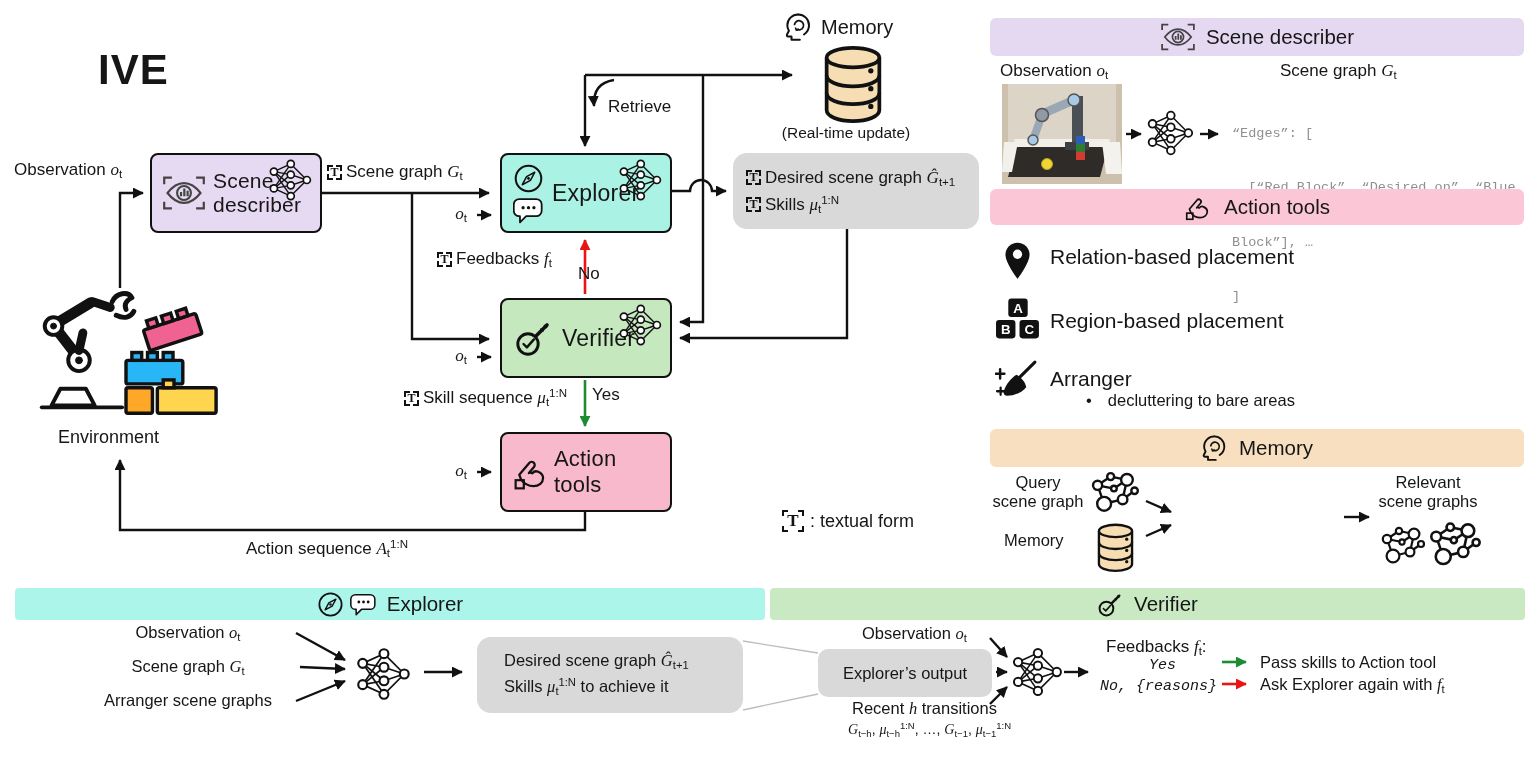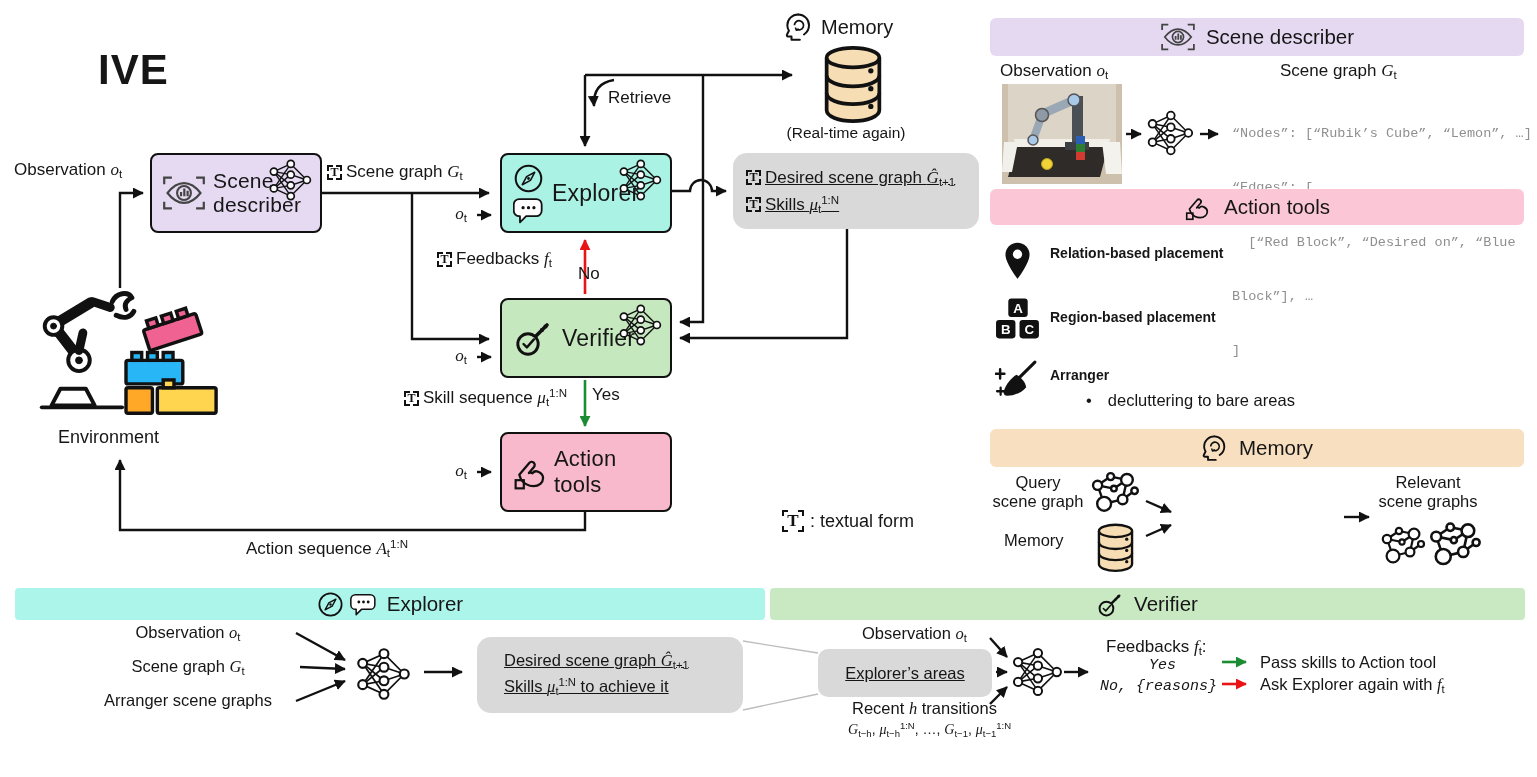--- a/index.html
+++ b/index.html
@@ -4,21 +4,21 @@
 <style>
   html,body{margin:0;padding:0;background:#fff;}
   #stage{position:relative;width:1537px;height:777px;background:#fff;overflow:hidden;
          font-family:"Liberation Sans",sans-serif;color:#161616;}
   .abs{position:absolute;}
   .box{position:absolute;border:2.5px solid #111;border-radius:8px;display:flex;align-items:center;box-sizing:border-box;}
   .box .nn-corner{position:absolute;top:2px;right:3px;}
   .box-title{font-size:23px;letter-spacing:.2px;}
   .hdr{position:absolute;border-radius:6px;display:flex;align-items:center;justify-content:center;gap:10px;box-sizing:border-box;}
   .hdr-title{font-size:20.5px;}
-  .grayround{position:absolute;background:#d9d9d9;border-radius:14px;box-sizing:border-box;text-decoration:underline;}
+  .grayround{position:absolute;background:#d9d9d9;border-radius:14px;box-sizing:border-box;}
   i{font-family:"Liberation Serif",serif;font-style:italic;}
   sub,sup{font-size:68%;line-height:0;}
   sub{vertical-align:-0.3em;}
   sup{vertical-align:0.5em;}
   .lbl{position:absolute;font-size:17px;white-space:nowrap;}
   .trow{position:absolute;display:flex;align-items:center;gap:4px;font-size:17px;white-space:nowrap;}
   .ticon{width:15px;height:15px;display:inline-block;position:relative;flex:0 0 auto;
     background:
      linear-gradient(#111,#111) 0 0/6px 2px no-repeat,
      linear-gradient(#111,#111) 0 0/2px 6px no-repeat,
@@ -27,21 +27,21 @@
      linear-gradient(#111,#111) 0 100%/6px 2px no-repeat,
      linear-gradient(#111,#111) 0 100%/2px 6px no-repeat,
      linear-gradient(#111,#111) 100% 100%/6px 2px no-repeat,
      linear-gradient(#111,#111) 100% 100%/2px 6px no-repeat;}
   .ticon::before{content:"T";position:absolute;inset:0;text-align:center;
     font:700 12px/15px "Liberation Serif",serif;color:#111;}
   .ticon.lg{width:22px;height:22px;}
   .ticon.lg::before{font:700 17px/22px "Liberation Serif",serif;}
   .code{font-family:"Liberation Mono",monospace;font-size:13.5px;line-height:1.34;color:#8f8f8f;white-space:pre;}
   .monoit{font-family:"Liberation Mono",monospace;font-style:italic;font-size:15px;}
-  .atitle{font-weight:bold;font-size:14px;white-space:nowrap;}
+  .atitle{font-weight:normal;font-size:21px;white-space:nowrap;}
   .adesc{font-size:16.5px;white-space:nowrap;}
   .adesc::before{content:"•";margin-right:16px;}
   .ctr{text-align:center;}
   .rt{text-align:center;}
   svg{display:block;}
 </style>
 </head>
 <body>
 
 <svg width="0" height="0" style="position:absolute">
@@ -328,23 +328,23 @@
 
   <div class="trow" style="left:784px;top:12px;gap:7px">
     <svg width="30" height="30">
         <use href="#head"></use>
       </svg>
     <span style="font-size:20px">Memory</span>
   </div>
   <svg class="abs" width="62" height="80" style="left:822px;top:44px">
       <use href="#db"></use>
     </svg>
-  <div class="lbl ctr" style="left:762px;top:124px;width:168px;font-size:15.5px">(Real-time again)</div>
-
-  <div class="lbl" style="left:608px;top:88px">Retrieve</div>
+  <div class="lbl ctr" style="left:762px;top:124px;width:168px;font-size:15.5px">(Real-time update)</div>
+
+  <div class="lbl" style="left:608px;top:97px">Retrieve</div>
 
   <div class="grayround" style="left:733px;top:153px;width:246px;height:76px;padding:11px 0 0 13px;font-size:17px;line-height:1.6">
     <div class="trow" style="position:static">
       <span class="ticon"></span>
       <span>Desired scene graph <i>Ĝ</i><sub>t+1</sub></span>
     </div>
     <div class="trow" style="position:static">
       <span class="ticon"></span>
       <span>Skills <i>μ</i><sub>t</sub><sup>1:N</sup></span>
     </div>
@@ -382,21 +382,20 @@
   </div>
   <div class="lbl" style="left:1000px;top:61px">Observation <i>o</i><sub>t</sub></div>
   <svg class="abs" width="120" height="100" style="left:1002px;top:84px">
       <use href="#photo"></use>
     </svg>
   <svg class="abs" width="52" height="50" style="left:1144px;top:108px">
       <use href="#nn"></use>
     </svg>
   <div class="lbl" style="left:1280px;top:61px">Scene graph <i>G</i><sub>t</sub></div>
   <div class="abs code" style="left:1232px;top:89px">
-    <div>“Nodes”: [“Rubik’s Cube”, “Lemon”, …]</div>
     <div>“Edges”: [</div>
     <div>  [“Red Block”, “Desired on”, “Blue</div>
     <div>Block”], …</div>
     <div>]</div>
   </div>
 
   <div class="hdr" style="left:990px;top:189px;width:534px;height:36px;background:#fbc7d6">
     <svg width="30" height="30">
         <use href="#hand"></use>
       </svg>
@@ -462,21 +461,21 @@
   </div>
 
   <div class="hdr" style="left:770px;top:588px;width:755px;height:32px;background:#c8e9c2;border-radius:4px">
     <svg width="27" height="27">
         <use href="#magnifier"></use>
       </svg>
     <span class="hdr-title">Verifier</span>
   </div>
   <div class="abs" style="left:862px;top:624px;font-size:16.5px">Observation <i>o</i><sub>t</sub></div>
   <div class="grayround" style="left:818px;top:649px;width:174px;height:48px;border-radius:10px;display:flex;align-items:center;justify-content:center;font-size:16.5px">
-    <span>Explorer’s areas</span>
+    <span>Explorer’s output</span>
   </div>
   <div class="abs" style="left:852px;top:699px;font-size:16.5px">Recent <i>h</i> transitions</div>
   <div class="abs" style="left:848px;top:721px;font-size:14px"><i>G</i><sub>t−h</sub>, <i>μ</i><sub>t−h</sub><sup>1:N</sup>, …, <i>G</i><sub>t−1</sub>, <i>μ</i><sub>t−1</sub><sup>1:N</sup></div>
   <svg class="abs" width="54" height="56" style="left:1010px;top:644px">
       <use href="#nn"></use>
     </svg>
   <div class="abs" style="left:1106px;top:637px;font-size:17px">Feedbacks <i>f</i><sub>t</sub>:</div>
   <div class="abs rt monoit" style="left:1120px;top:657px;width:85px">Yes</div>
   <div class="abs monoit" style="left:1100px;top:678px">No, {reasons}</div>
   <div class="abs" style="left:1260px;top:653px;font-size:16.5px">Pass skills to Action tool</div>

